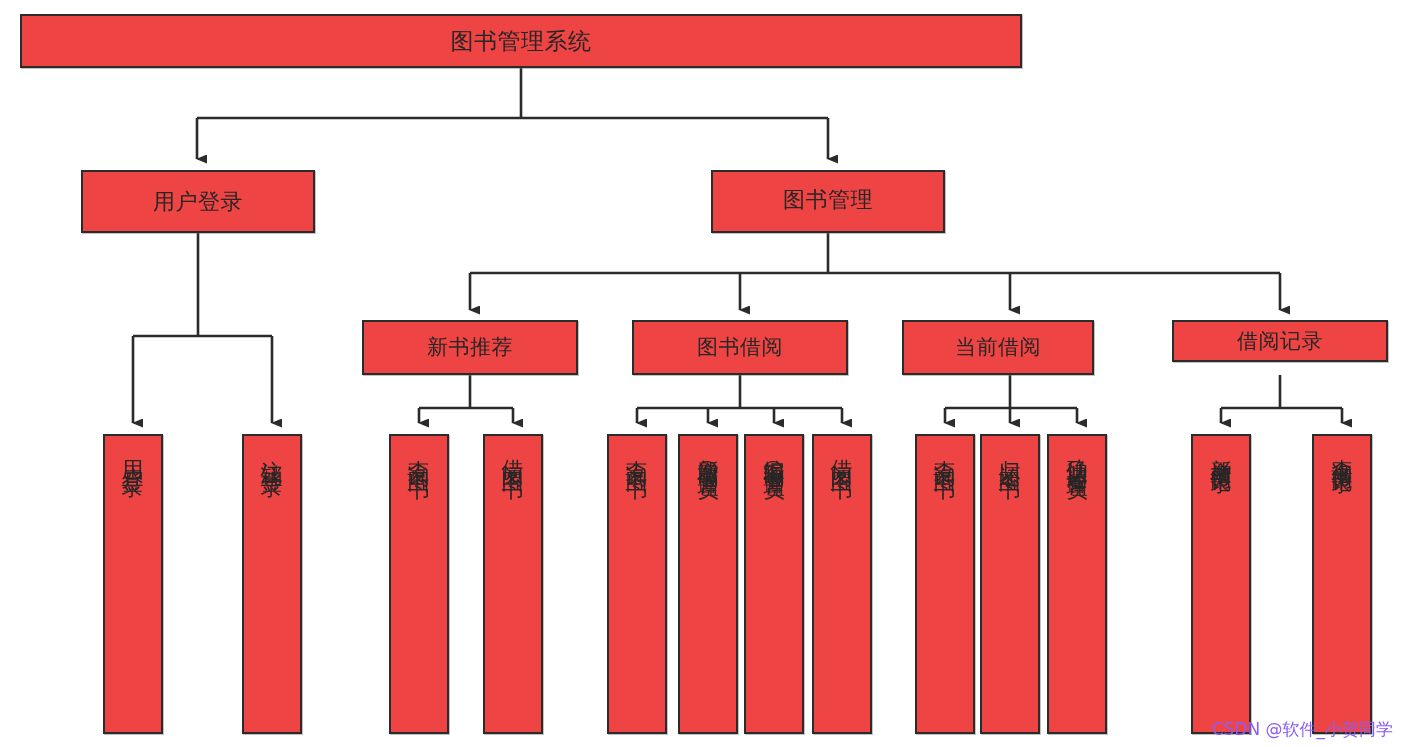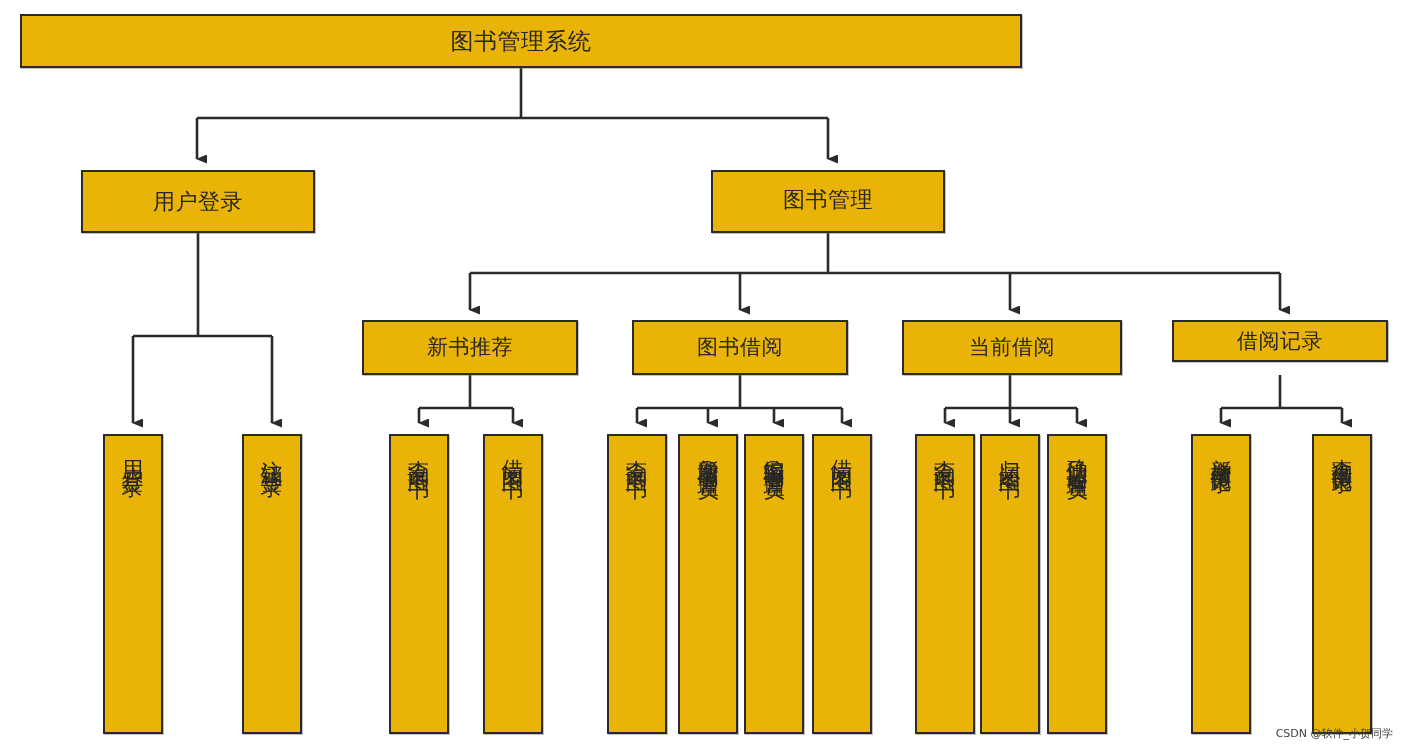--- a/index.html
+++ b/index.html
@@ -19,21 +19,21 @@
   #edge-layer{
     position:absolute;
     left:0; top:0;
     width:1405px;
     height:747px;
     pointer-events:none;
   }
   .node{
     position:absolute;
     box-sizing:border-box;
-    background:#eab308;
+    background:#ef4444;
     border:2.5px solid #2b2b2b;
     display:flex;
     align-items:center;
     justify-content:center;
     box-shadow:1px 1px 0 rgba(120,120,120,.45);
   }
   .node-label{
     font-size:21px;
     line-height:1.15;
     color:#262626;
@@ -61,22 +61,22 @@
     white-space:nowrap;
     height:auto;
     max-height:288px;
   }
   .node.leaf.tall .node-label{letter-spacing:3px;font-size:21px;}
 
   #watermark{
     position:absolute;
     right:12px;
     bottom:6px;
-    font-size:11px;
-    color:#404040;
+    font-size:17px;
+    color:#8b5cf6;
     white-space:nowrap;
     user-select:none;
   }
 </style>
 </head>
 <body>
 
 <div id="diagram-root">
 
   <svg id="edge-layer" viewBox="0 0 1405 747">
@@ -139,21 +139,21 @@
   <div class="node level1" style="left:711px;top:170px;width:234px;height:63px;font-family:Liberation Mono, monospace;">
     <span class="node-label">图书管理</span>
   </div>
 
   <div class="node level2" style="left:632px;top:320px;width:216px;height:55px;">
     <span class="node-label">图书借阅</span>
   </div>
   <div class="node level2" style="left:362px;top:320px;width:216px;height:55px;">
     <span class="node-label">新书推荐</span>
   </div>
-  <div class="node level2" style="left:902px;top:320px;width:220px;height:55px;">
+  <div class="node level2" style="left:902px;top:320px;width:192px;height:55px;">
     <span class="node-label">当前借阅</span>
   </div>
   <div class="node level2" style="left:1172px;top:320px;width:216px;height:42px;">
     <span class="node-label">借阅记录</span>
   </div>
 
   <div class="node leaf" style="left:103px;top:434px;width:60px;height:300px;">
     <span class="node-label">用户登录</span>
   </div>
   <div class="node leaf" style="left:242px;top:434px;width:60px;height:300px;">

